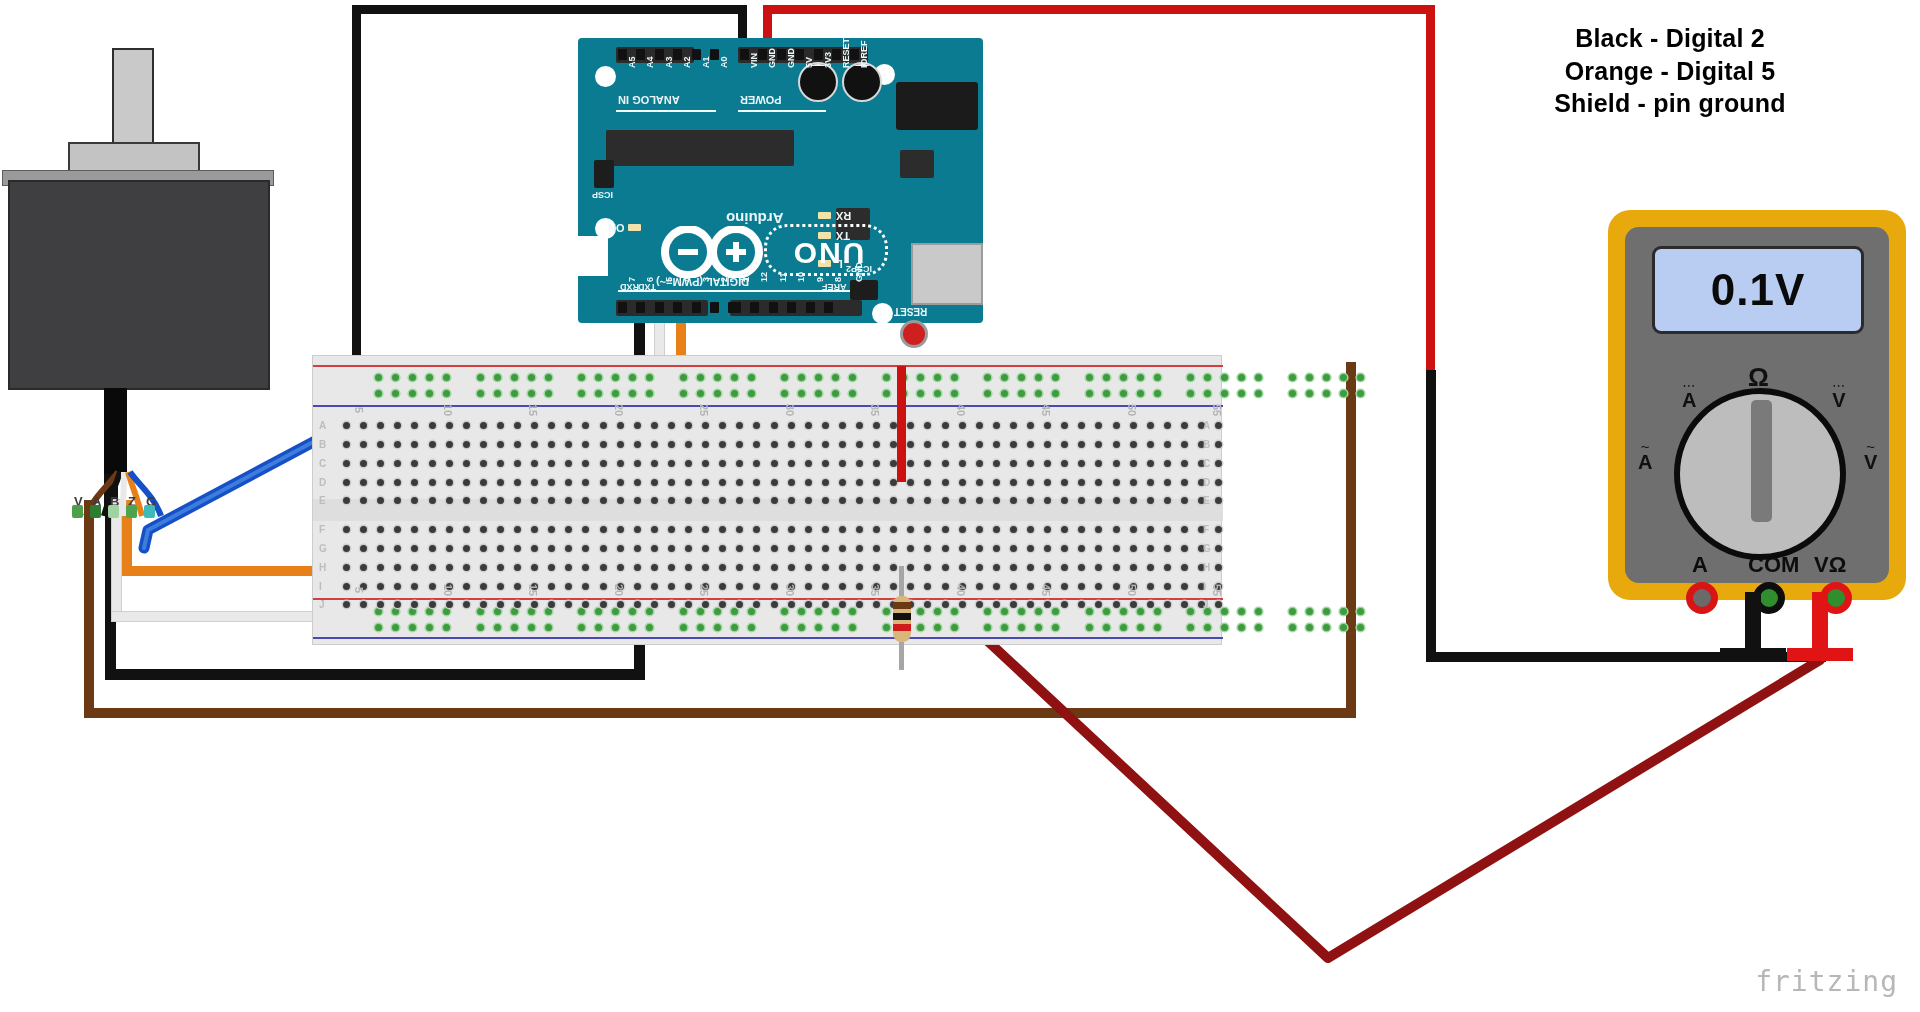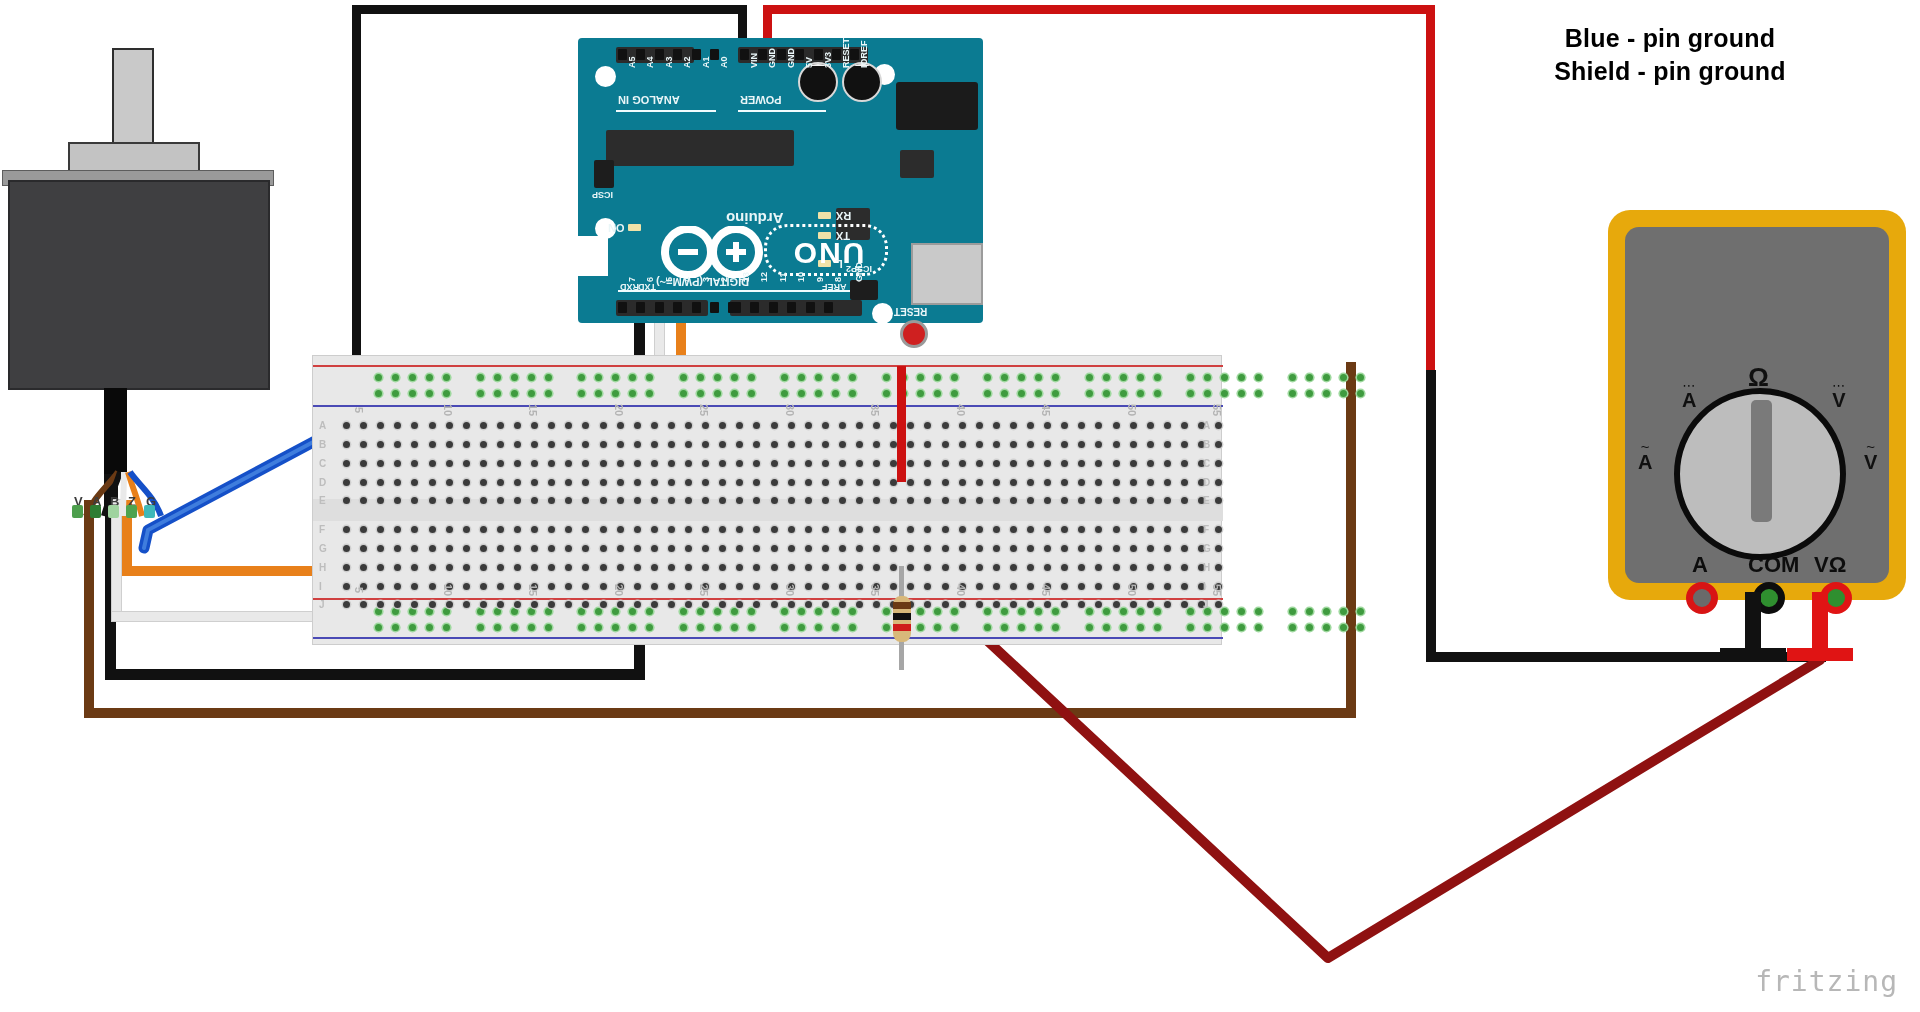--- a/index.html
+++ b/index.html
@@ -101,21 +101,22 @@
   .probe-shaft{position:absolute;width:16px;}
   .probe-tip{position:absolute;height:13px;}
 
   #fritzing{right:22px;bottom:14px;font-size:28px;color:#b7b7b7;
       font-family:"DejaVu Sans Mono",monospace;letter-spacing:1px;}
 </style>
 </head>
 <body>
 
 <div class="abs" id="legend">
-  <div>Blue - pin ground</div>
+  <div>Black - Digital 2</div>
+  <div>Orange - Digital 5</div>
   <div>Shield - pin ground</div>
 </div>
 
 <div class="abs w wv" style="left:104px;top:470px;width:14px;height:36px;background:#111;"></div>
 <div class="abs w wv" style="left:105px;top:500px;width:11px;height:180px;background:#111;"></div>
 <div class="abs w wh" style="left:105px;top:669px;width:540px;height:11px;background:#111;"></div>
 <div class="abs w wv" style="left:634px;top:312px;width:11px;height:368px;background:#111;"></div>
 
 <div class="abs w wv" style="left:352px;top:10px;width:9px;height:372px;background:#111;"></div>
 <div class="abs w wh" style="left:352px;top:5px;width:395px;height:9px;background:#111;"></div>
@@ -1099,20 +1100,23 @@
       <div class="hdrpin" style="left: 246px; top: 264px;"></div>
       <div style="position: absolute; color: rgb(234, 246, 248); font-size: 9px; font-weight: bold; left: 255px; top: 244px; transform: rotate(-90deg); transform-origin: left top; white-space: nowrap;">8</div>
       <div style="position: absolute; color: rgb(234, 246, 248); font-size: 9px; font-weight: bold; left: 276px; top: 244px; transform: rotate(-90deg); transform-origin: left top;">GND</div>
     </div>
 </div>
 
 <div class="abs" id="dmm">
   <div class="abs" id="dmm-case"></div>
   <div class="abs" id="dmm-face"></div>
 
+  <div class="abs" id="dmm-screen">
+    <span id="dmm-value">0.1V</span>
+  </div>
 
   <div class="dmmlab" style="left:140px;top:152px;font-size:26px;">Ω</div>
 
   <div class="abs" style="left:74px;top:172px;text-align:center;">
     <div style="font-size:13px;line-height:7px;letter-spacing:1px;color:#101010;">⋯</div>
     <div style="font-size:20px;font-weight:bold;color:#101010;">A</div>
   </div>
   <div class="abs" style="left:224px;top:172px;text-align:center;">
     <div style="font-size:13px;line-height:7px;letter-spacing:1px;color:#101010;">⋯</div>
     <div style="font-size:20px;font-weight:bold;color:#101010;">V</div>

